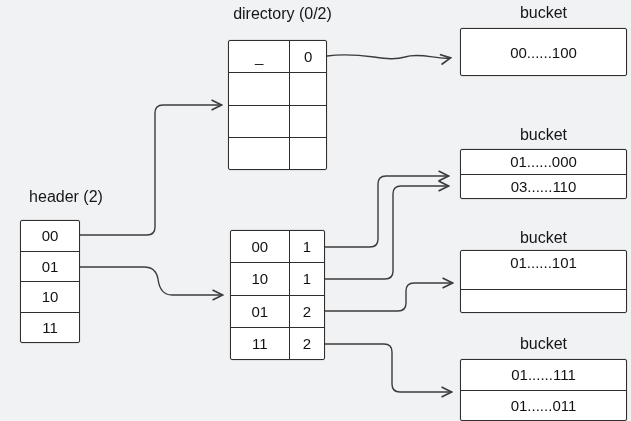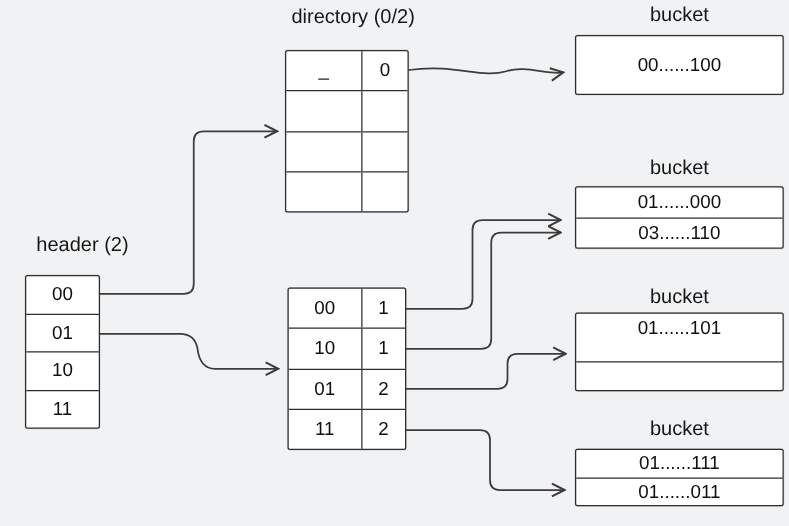--- a/index.html
+++ b/index.html
@@ -154,21 +154,21 @@
   <div class="dtable" style="left:460px; top:250px; width:167px; height:63px;gap:16px;">
     <div class="trow">
       <div class="cell single">01......101</div>
     </div>
     <div class="trow">
       <div class="cell single"></div>
     </div>
   </div>
 
   <div class="diagram-label" style="left:460px; top:335px; width:167px;">bucket</div>
-  <div class="dtable" style="left:460px; top:359px; width:167px; height:46px;">
+  <div class="dtable" style="left:460px; top:359px; width:167px; height:62px;">
     <div class="trow">
       <div class="cell single">01......111</div>
     </div>
     <div class="trow">
       <div class="cell single">01......011</div>
     </div>
   </div>
 
 </div>
 

